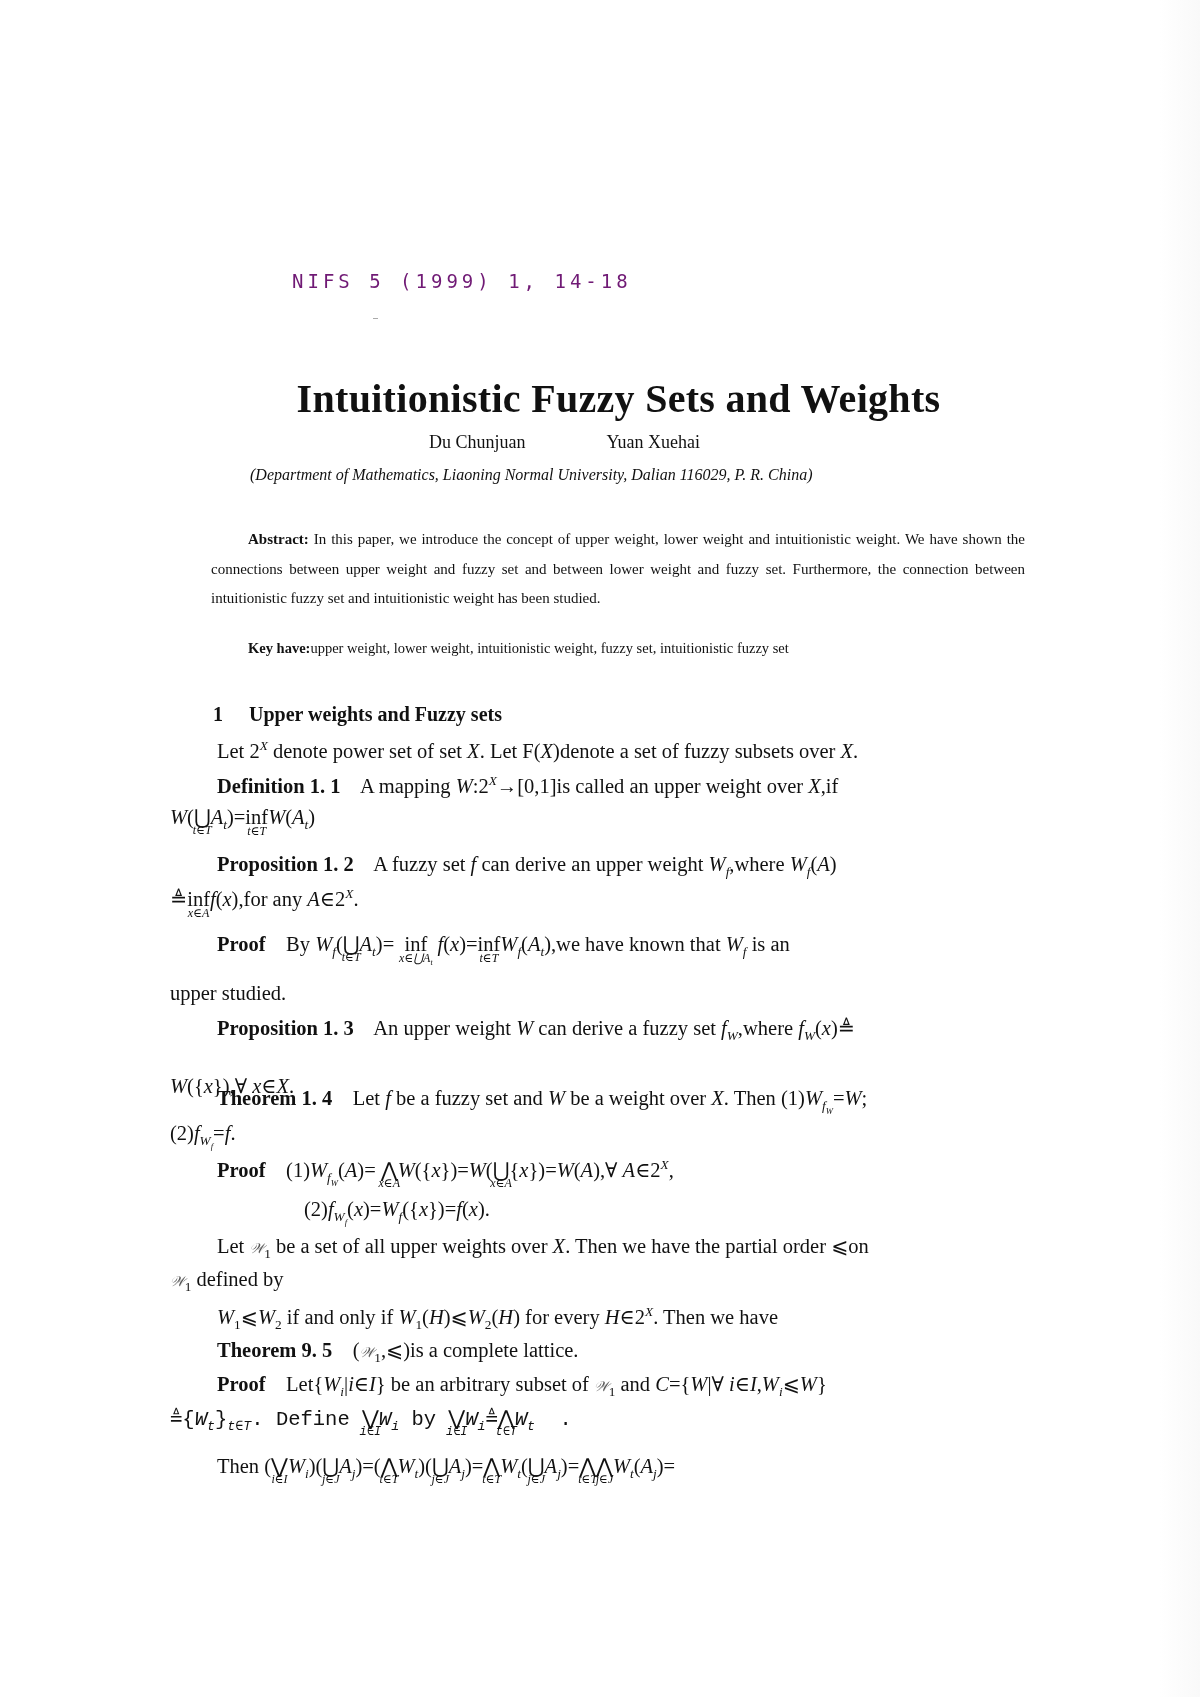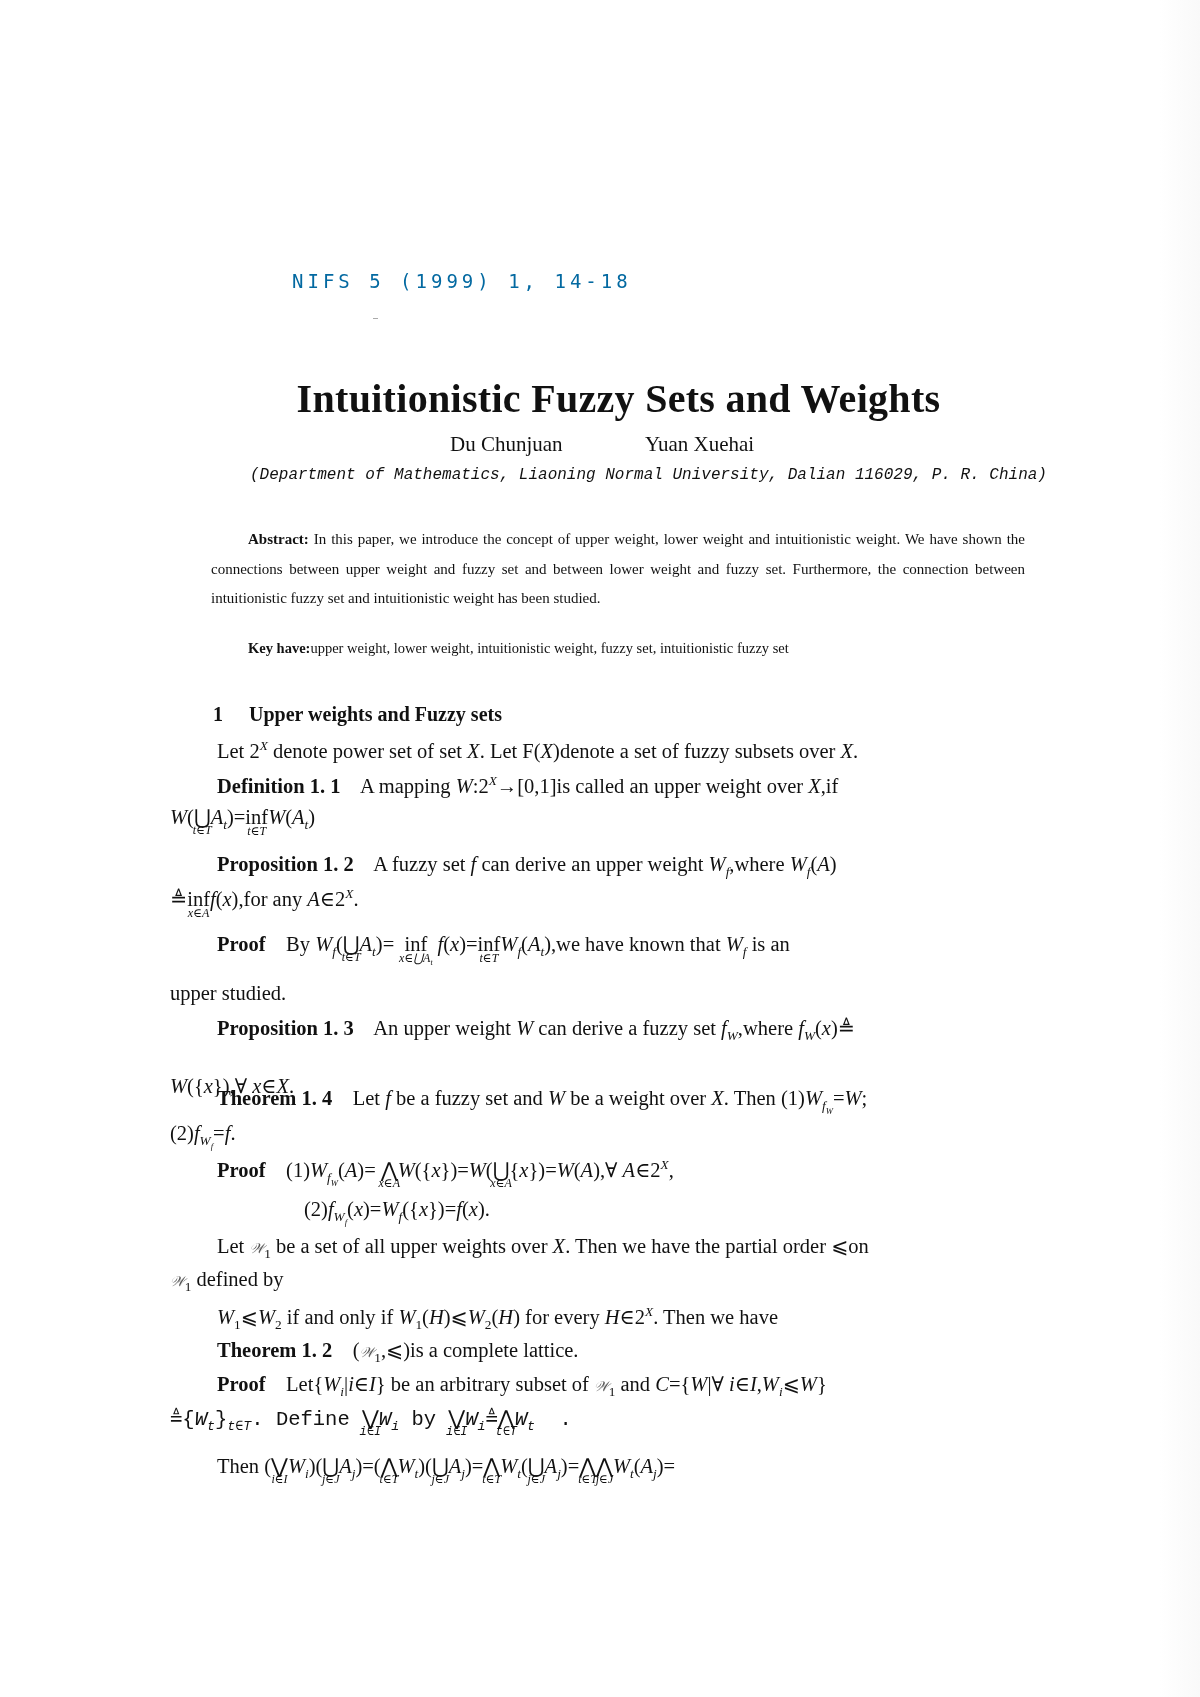--- a/index.html
+++ b/index.html
@@ -1,25 +1,25 @@
 <!DOCTYPE html>
 <html><head>
 <meta charset="utf-8">
 <style>
   html, body { margin:0; padding:0; background:#ffffff; }
   body { width:1200px; height:1697px; position:relative; overflow:hidden;
          font-family:"Liberation Serif","DejaVu Serif",serif; color:#111; }
   .abs { position:absolute; white-space:nowrap; }
   .header-ref { left:292px; top:270px; font-family:"DejaVu Sans Mono","Liberation Mono",monospace;
-                font-size:19px; letter-spacing:4px; color:#0369a1; }
+                font-size:19px; letter-spacing:4px; color:#701a75; }
   .dash { left:373px; top:318px; width:5px; height:1px; background:#aaa; }
   .title { left:0; width:1237px; top:375px; text-align:center; font-size:40px; font-weight:bold; letter-spacing:0.3px; }
-  .authors { left:450px; top:432px; font-size:21px; }
+  .authors { left:429px; top:432px; font-size:18px; }
   .authors span { display:inline-block; }
-  .affil { left:250px; top:466px; font-size:16px; font-style:italic;font-family:Liberation Mono, monospace; }
+  .affil { left:250px; top:466px; font-size:16px; font-style:italic; }
   .abstract { left:211px; width:814px; top:525px; font-size:15px; line-height:29.5px; white-space:normal; text-align:justify; }
   .abstract .lbl, .kw .lbl { font-weight:bold; }
   .indent { text-indent:37px; }
   .kw { left:248px; top:640px; font-size:14.5px; }
   .section { left:169px; top:703px; font-size:20px; font-weight:bold;margin-left:44px; }
   .section .num { display:inline-block; width:36px; }
   .para { font-size:20.5px; }
   .b { font-weight:bold; }
   .i { font-style:italic; }
   sub, sup { font-size:65%; }
@@ -114,21 +114,21 @@
   Let <span class="scriptw">𝒲</span><sub>1</sub> be a set of all upper weights over <span class="i">X</span>. Then we have the partial order ⩽on
 </div>
 <div class="abs para" style="left:170px; top:1268px;">
   <span class="scriptw">𝒲</span><sub>1</sub> defined by
 </div>
 <div class="abs para" style="left:217px; top:1304px;">
   <span class="i">W</span><sub>1</sub>⩽<span class="i">W</span><sub>2</sub> if and only if <span class="i">W</span><sub>1</sub>(<span class="i">H</span>)⩽<span class="i">W</span><sub>2</sub>(<span class="i">H</span>) for every <span class="i">H</span>∈2<sup class="i">X</sup>. Then we have
 </div>
 
 <div class="abs para" style="left:217px; top:1338px;">
-  <span class="b">Theorem 1. 2</span>&nbsp;&nbsp;&nbsp;
+  <span class="b">Theorem 9. 5</span>&nbsp;&nbsp;&nbsp;
   (<span class="scriptw">𝒲</span><sub>1</sub>,⩽)is a complete lattice.
 </div>
 
 <div class="abs para" style="left:217px; top:1372px;">
   <span class="b">Proof</span>&nbsp;&nbsp;&nbsp;
   Let{<span class="i">W<sub>i</sub></span>|<span class="i">i</span>∈<span class="i">I</span>} be an arbitrary subset of <span class="scriptw">𝒲</span><sub>1</sub> and <span class="i">C</span>={<span class="i">W</span>|∀ <span class="i">i</span>∈<span class="i">I</span>,<span class="i">W<sub>i</sub></span>⩽<span class="i">W</span>}
 </div>
 <div class="abs para" style="left:170px; top:1406px;font-family:Liberation Mono, monospace;">
   ≜{<span class="i">W<sub>t</sub></span>}<sub class="i">t∈T</sub>. Define <span class="under">⋁<span class="lim">i∈I</span></span><span class="i">W<sub>i</sub></span> by <span class="under">⋁<span class="lim">i∈I</span></span><span class="i">W<sub>i</sub></span>≜<span class="under">⋀<span class="lim">t∈T</span></span><span class="i">W<sub>t</sub></span> &nbsp;.
 </div>

